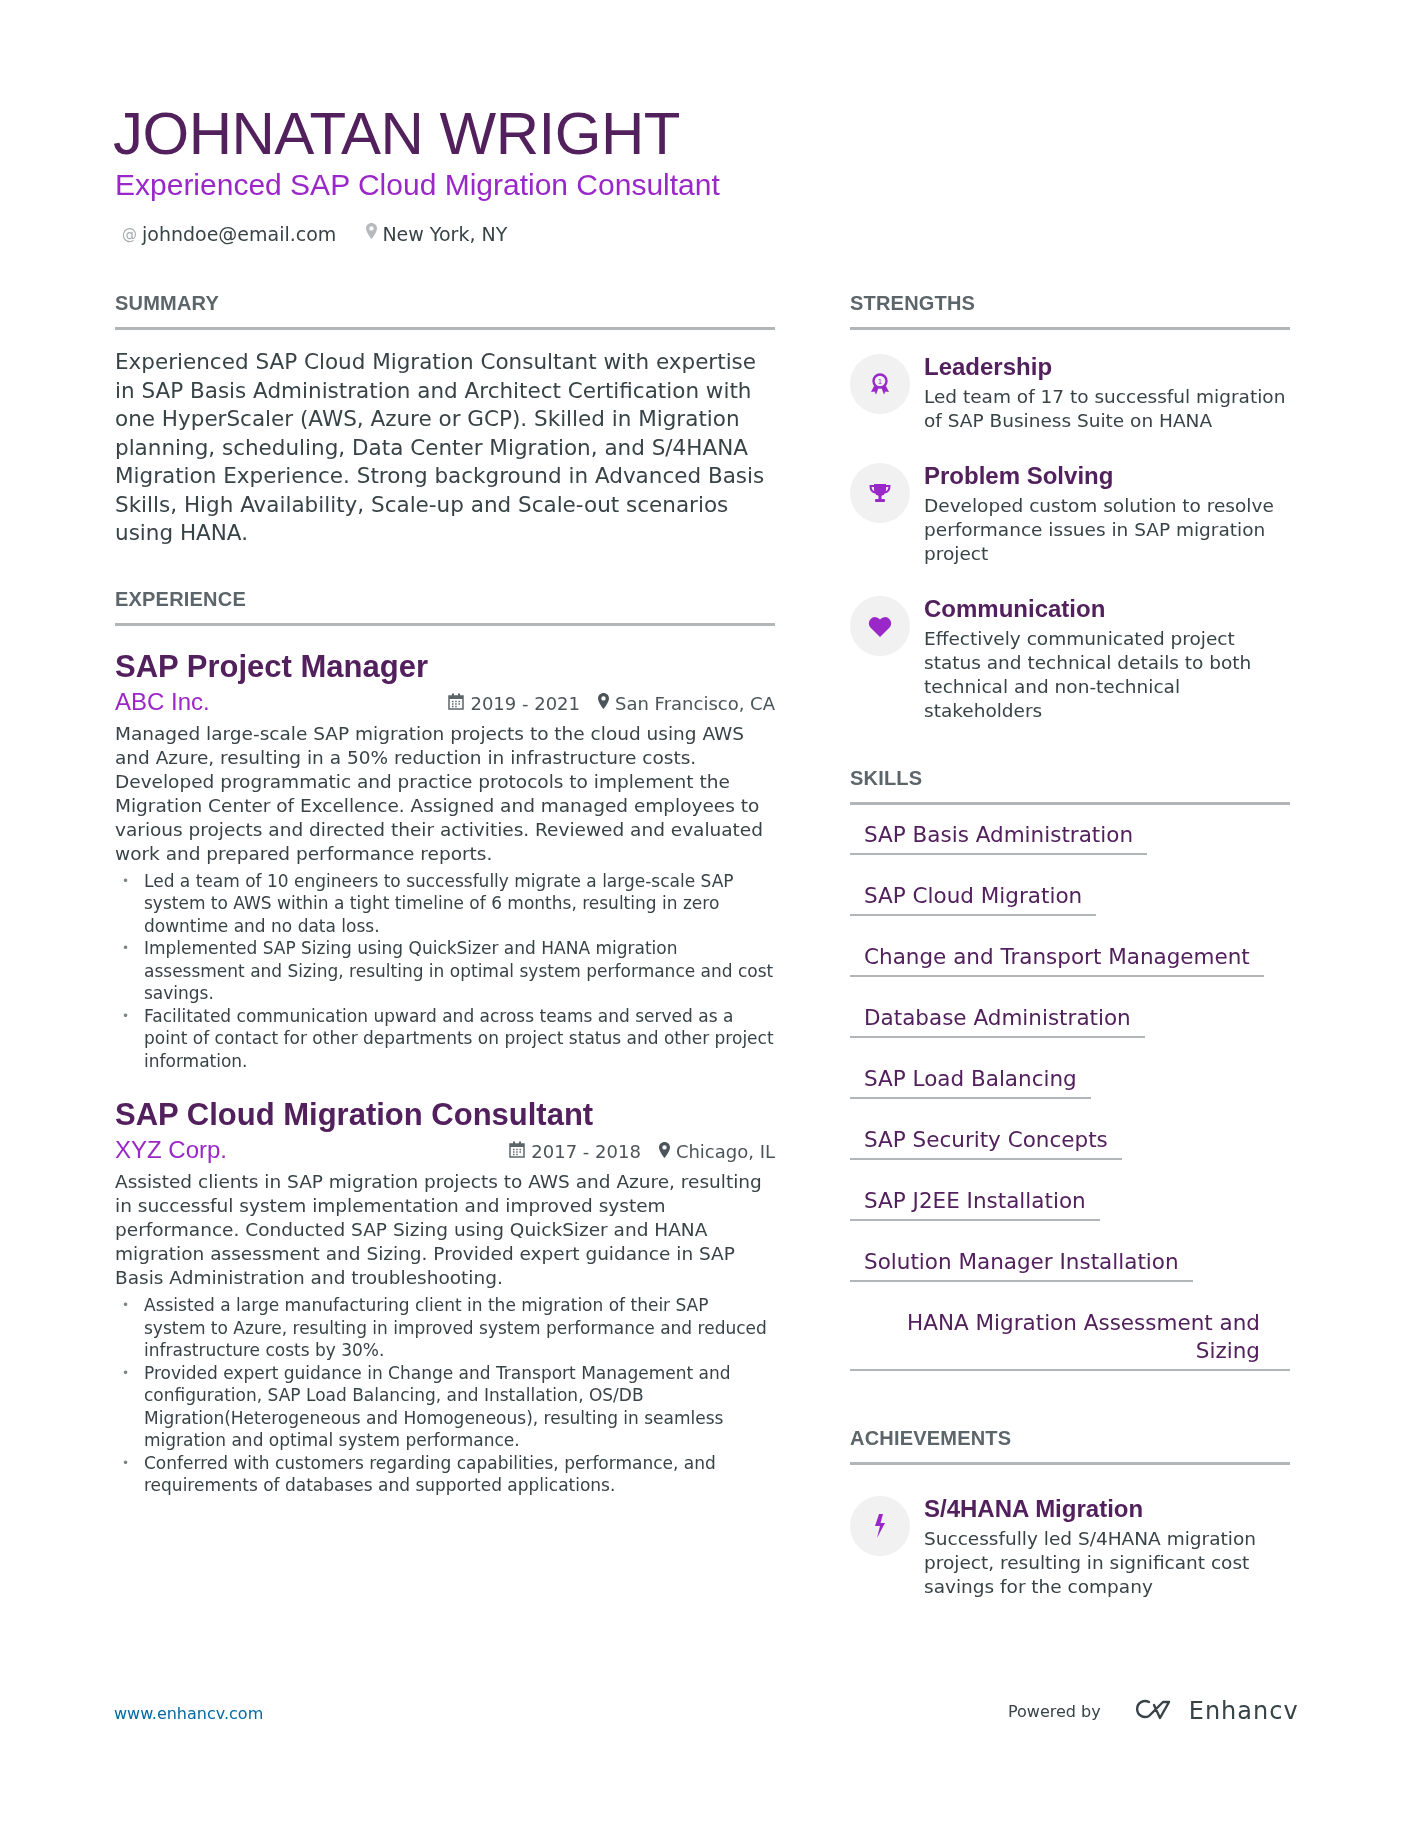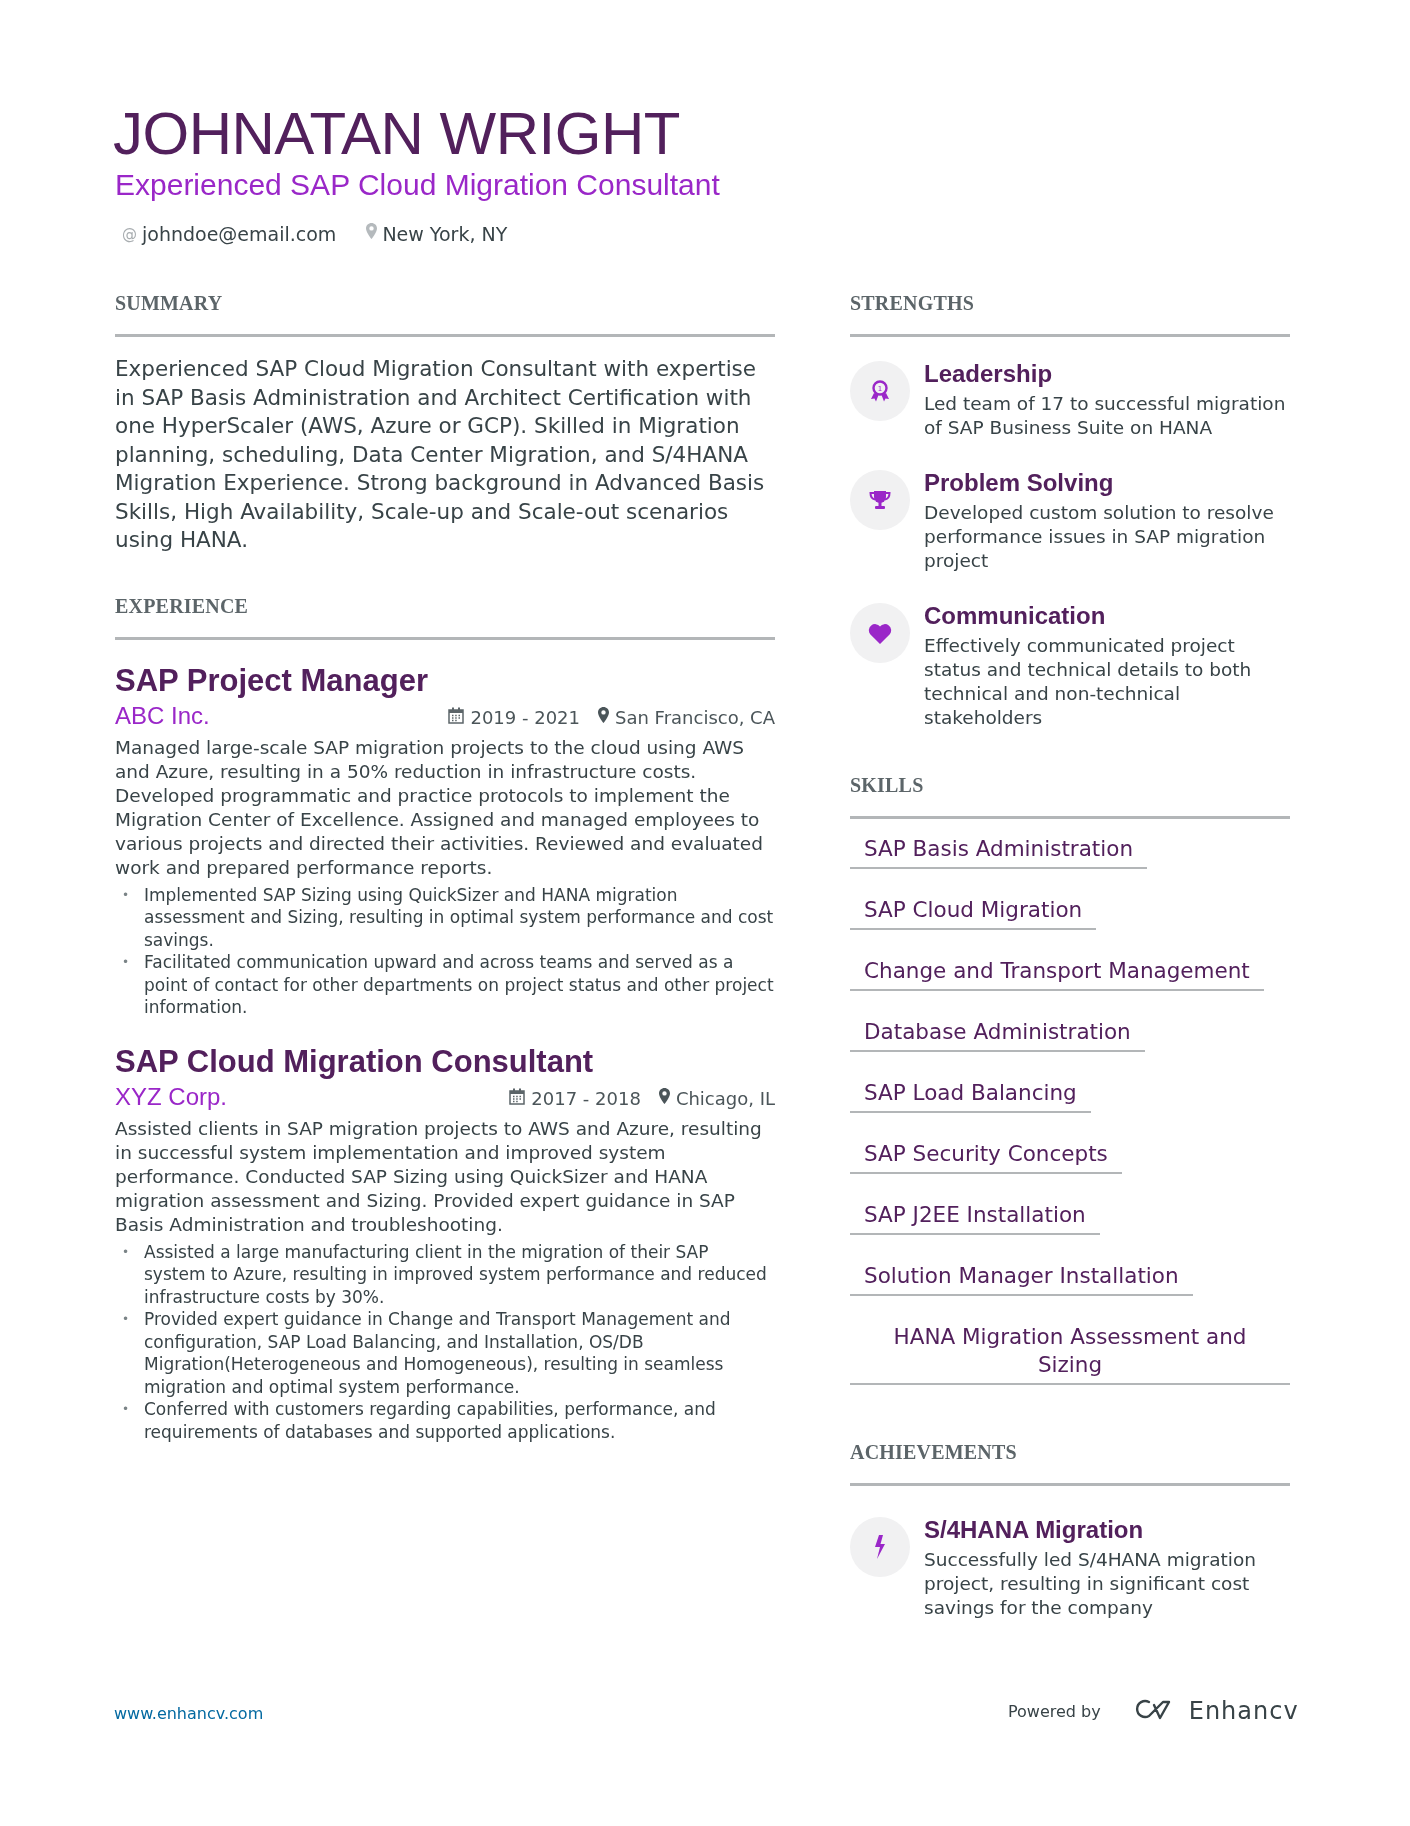--- a/index.html
+++ b/index.html
@@ -14,23 +14,23 @@
            font-family: "Liberation Sans", sans-serif; font-size: 30px;
            color: #9a27c8; line-height: 38px; }
   .contacts { position: absolute; left: 122px; top: 221px; display: flex; gap: 30px;
               font-size: 19px; color: #384347; line-height: 26px; }
   .contacts .c { display: flex; align-items: center; gap: 5px; }
   .contacts .ic { color: #a8adb0; font-size: 15px; }
 
   .col-left { position: absolute; left: 115px; top: 290px; width: 660px; }
   .col-right { position: absolute; left: 850px; top: 290px; width: 440px; }
 
-  .sec-head { font-family: Liberation Serif, serif; font-size: 20px;
+  .sec-head { font-family: Liberation Sans, sans-serif; font-size: 20px;
               color: #5c6569; letter-spacing: 0.2px; line-height: 26px;
-              border-bottom: 3px solid #b3b6b8; padding-bottom: 18px; margin: 0; }
+              border-bottom: 3px solid #b3b6b8; padding-bottom: 11px; margin: 0; }
 
   .summary-text { font-size: 21.5px; line-height: 28.5px; color: #384347; margin: 18px 0 0 0; }
 
   .job { margin-top: 0; }
   .job-title { font-family: "Liberation Sans", sans-serif; font-size: 31px;
                color: #52205c; line-height: 38px; margin: 0; }
   .job-row { display: flex; justify-content: space-between; align-items: baseline; margin-top: 0; }
   .company { font-family: "Liberation Sans", sans-serif; font-size: 24px;
              color: #9a27c8; line-height: 32px; }
   .meta { display: flex; gap: 18px; font-size: 18px; color: #4b5559; }
@@ -48,21 +48,21 @@
                      border-radius: 50%; background: #f1f1f2; display: flex;
                      align-items: center; justify-content: center; }
   .strength .s-title { font-family: "Liberation Sans", sans-serif; font-size: 24px;
                        color: #52205c; line-height: 30px; margin: 0; }
   .strength .s-desc { font-size: 18.5px; line-height: 24px; color: #384347; margin: 3px 0 0 0; }
 
   .skills { margin-top: 16px; }
   .skill { display: inline-block; font-size: 21.5px; color: #52205c; line-height: 28px;
            padding: 0 14px 4px 14px; border-bottom: 2px solid #b3b6b8; }
   .skill-wrap { margin-bottom: 27px; }
-  .skill.center { display: block; text-align: center; padding: 0 30px 4px 30px; }
+  .skill.center { display: block; text-align: right; padding: 0 30px 4px 30px; }
 
   .footer-left { position: absolute; left: 114px; top: 1704px; font-size: 16px; color: #0369a1; }
   .footer-right { position: absolute; left: 1008px; top: 1697px; display: flex; align-items: center; }
   .footer-right .pb { font-size: 16px; color: #384347; margin-right: 28px; }
   .footer-right .brand { font-size: 24px; color: #384347; letter-spacing: 1px; margin-left: 14px; text-align: center; }
 </style>
 </head>
 <body>
 
 <div class="page">
@@ -116,20 +116,21 @@
                 <svg width="11" height="16" viewBox="0 0 11 16">
                     <path d="M5.5 0C2.5 0 0 2.4 0 5.4 0 9.3 5.5 16 5.5 16S11 9.3 11 5.4C11 2.4 8.5 0 5.5 0zm0 7.6a2.2 2.2 0 1 1 0-4.4 2.2 2.2 0 0 1 0 4.4z" fill="#4b5559"></path>
                   </svg>
               </span>
               <span>San Francisco, CA</span>
             </span>
           </div>
         </div>
         <p class="job-desc">Managed large-scale SAP migration projects to the cloud using AWS and Azure, resulting in a 50% reduction in infrastructure costs. Developed programmatic and practice protocols to implement the Migration Center of Excellence. Assigned and managed employees to various projects and directed their activities. Reviewed and evaluated work and prepared performance reports.</p>
         <ul class="bullets">
+          <li>Led a team of 10 engineers to successfully migrate a large-scale SAP system to AWS within a tight timeline of 6 months, resulting in zero downtime and no data loss.</li>
           <li>Implemented SAP Sizing using QuickSizer and HANA migration assessment and Sizing, resulting in optimal system performance and cost savings.</li>
           <li>Facilitated communication upward and across teams and served as a point of contact for other departments on project status and other project information.</li>
         </ul>
       </div>
 
       <div class="job" style="margin-top:24px;">
         <h3 class="job-title">SAP Cloud Migration Consultant</h3>
         <div class="job-row">
           <span class="company">XYZ Corp.</span>
           <div class="meta">

